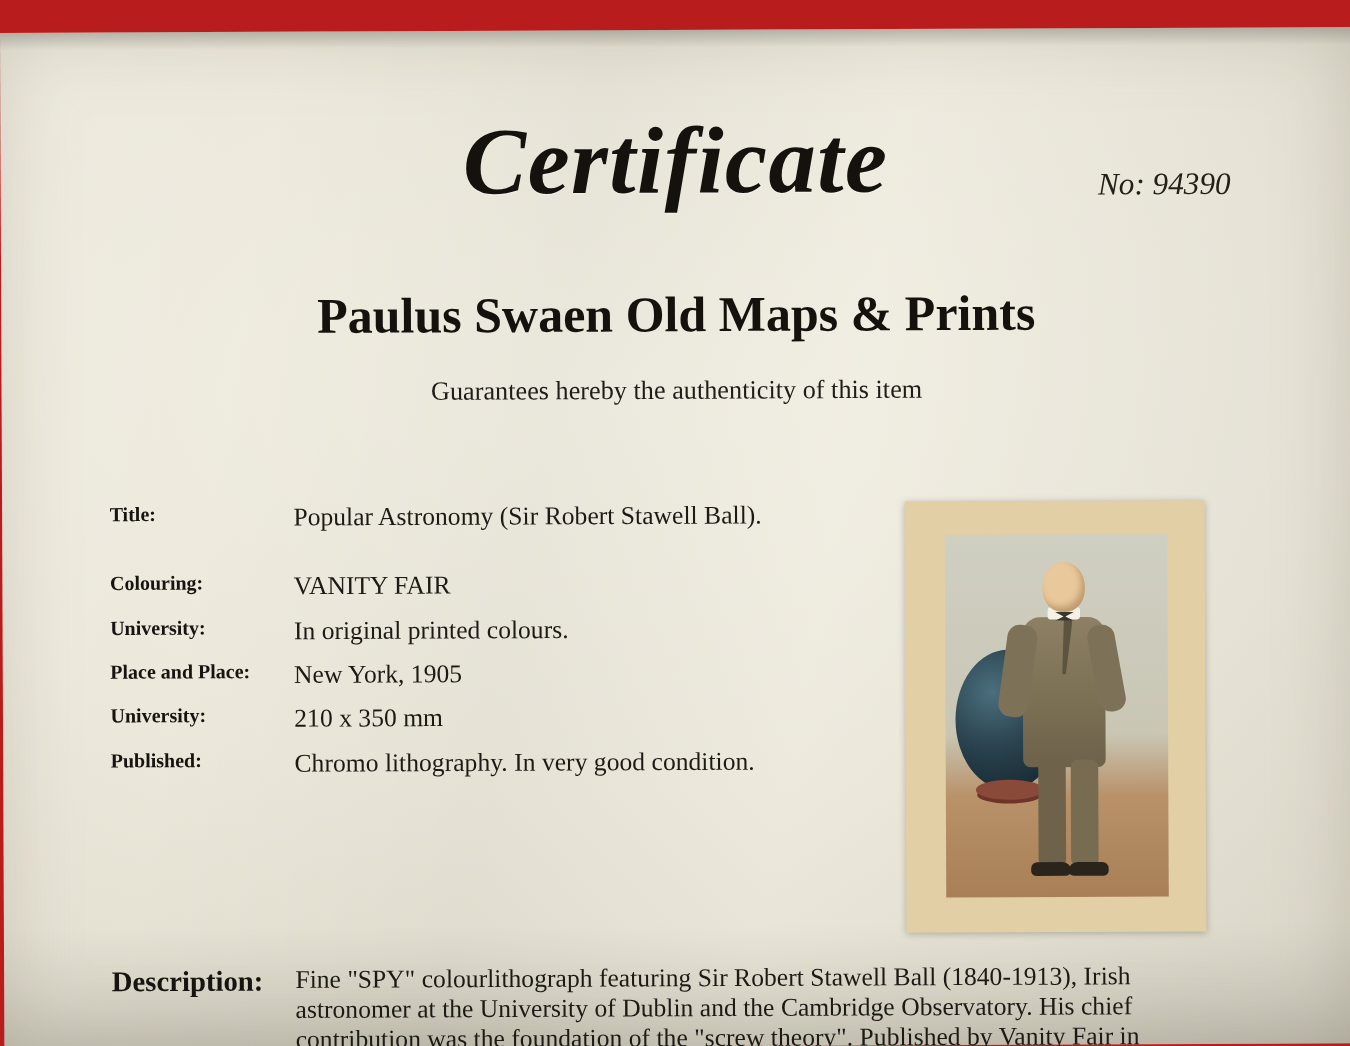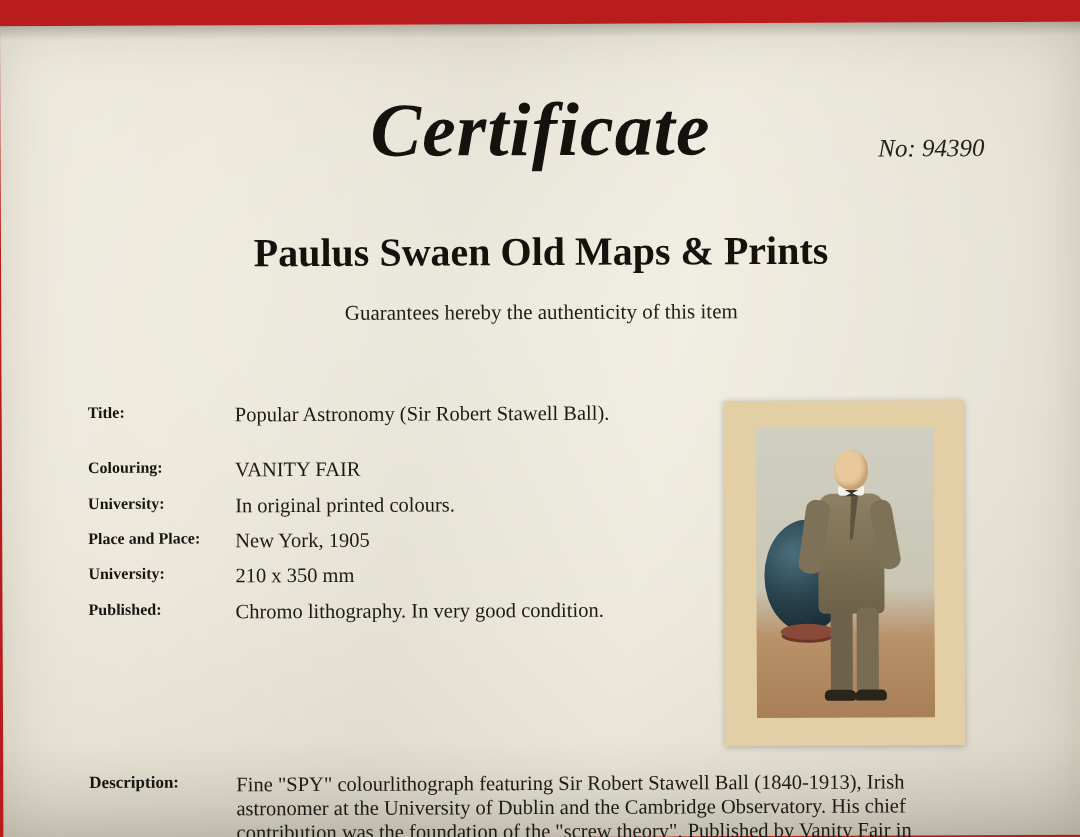--- a/index.html
+++ b/index.html
@@ -133,21 +133,21 @@
     left: 86px;
     top: 747px;
     width: 860px;
   }
   #description-label {
     position: absolute;
     left: 0;
     top: 0;
     font-family: "Liberation Serif", serif;
     font-weight: 700;
-    font-size: 17px;
+    font-size: 23px;
     color: #161310;
   }
   #description-text {
     position: absolute;
     left: 147px;
     top: 0;
     width: 714px;
     font-family: "Liberation Serif", serif;
     font-size: 20.5px;
     line-height: 1.18;

